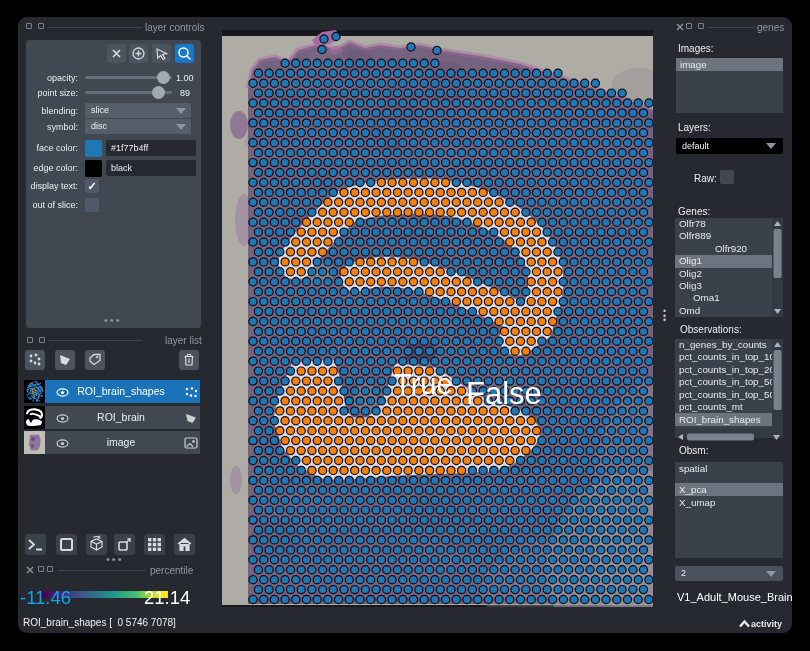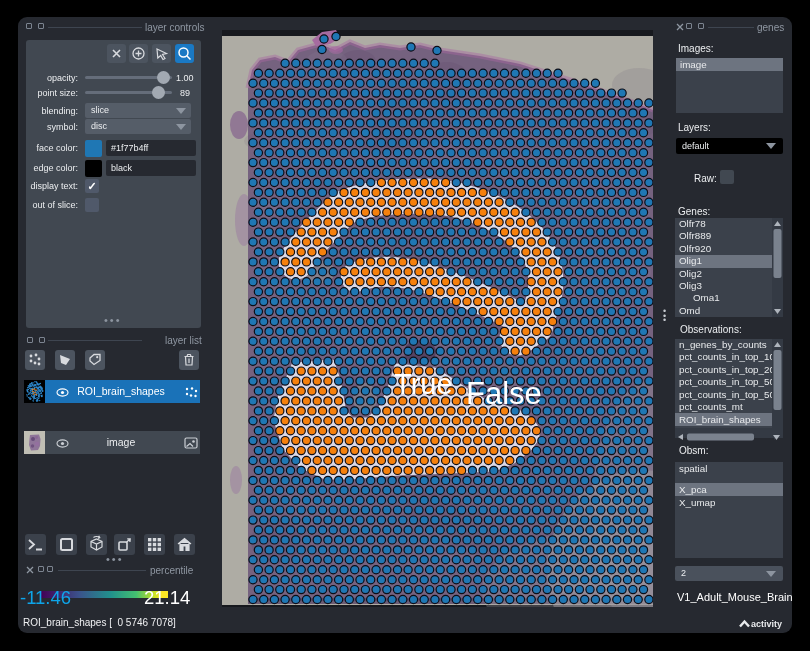--- a/index.html
+++ b/index.html
@@ -334,20 +334,39 @@
   <div class="rowname">ROI_brain_shapes</div>
   <svg class="abs" style="left:160px;top:6px;" width="14" height="12">
         <g fill="#fff">
           <circle cx="3" cy="3" r="1.2"></circle>
           <circle cx="8" cy="2.5" r="1.2"></circle>
           <circle cx="12" cy="5" r="1.2"></circle>
           <circle cx="3" cy="8" r="1.2"></circle>
           <circle cx="7" cy="9.5" r="1.2"></circle>
           <circle cx="11.5" cy="10" r="1.2"></circle>
         </g>
+      </svg>
+</div>
+<div class="row" style="top:389px;">
+  <div class="abs" style="left:0;top:0;width:21px;height:23px;background:#000;overflow:hidden;">
+    <svg width="21" height="23" viewBox="0 0 21 23">
+          <g stroke="#fff" fill="none" stroke-linecap="round">
+            <path d="M3.1 7.2 C3.5 5.5, 4.5 4.6, 6 4 C8 3.2, 9.5 3.2, 11 3.3 C13.5 3.6, 15.8 4.4, 17 5.8 C17.9 7, 18.2 8, 18 9 C17.7 10.3, 17.2 11.5, 16.3 11.8" stroke-width="2.2"></path>
+            <path d="M6.7 8.1 C8 7.7, 9.2 7.7, 10.4 8.1 C12.4 8.6, 14.8 9.6, 16.1 10.4 L17.4 11.1" stroke-width="2"></path>
+          </g>
+          <path d="M3 13.4 L5.2 13.2 L6 16.3 L7.4 16.6 L8.9 13.4 L13.4 13.2 L17.6 15.1 L18.1 16.3 L16.8 19 L12.2 19.7 L6.2 20.1 L3.3 19.5 L1.8 16.7 L2 15.4 Z" fill="#fff"></path>
+        </svg>
+  </div>
+  <svg class="abs" style="left:32px;top:8px;" width="13" height="9">
+        <ellipse cx="6.5" cy="4.5" rx="5.5" ry="3.6" fill="none" stroke="#ccd0d5" stroke-width="1.1"></ellipse>
+        <circle cx="6.5" cy="4.5" r="1.6" fill="#ccd0d5"></circle>
+      </svg>
+  <div class="rowname">ROI_brain</div>
+  <svg class="abs" style="left:160px;top:6px;" width="14" height="12">
+        <path d="M2 2 L12 5.5 L8.5 11 L3.5 9 Z" fill="#ccd0d5"></path>
       </svg>
 </div>
 <div class="row" style="top:414px;">
   <div class="abs" style="left:0;top:0;width:21px;height:23px;background:#b9b6ac;overflow:hidden;">
     <svg width="21" height="23">
           <rect width="21" height="23" fill="#c0beb4"></rect>
           <path d="M6 4 L15 3.5 L16.5 8 L16 15 L14 19 L7 19.5 L5 14 L5.5 8 Z" fill="#8a6d96" opacity=".9"></path>
           <circle cx="9" cy="8" r="2" fill="#5d4070" opacity=".8"></circle>
           <circle cx="13" cy="13" r="2.3" fill="#956fa0" opacity=".8"></circle>
           <circle cx="8.5" cy="15" r="1.7" fill="#684a78" opacity=".8"></circle>
@@ -2561,21 +2580,21 @@
 <div class="combo" style="left:658px;top:121px;width:107px;height:16px;line-height:16px;background:#000000;">default</div>
 <div class="tri" style="left:748px;top:126px;"></div>
 
 <div class="rlbl" style="left:676px;top:156px;">Raw:</div>
 <div class="chk" style="left:702px;top:153px;background:#414851;"></div>
 
 <div class="rlbl" style="left:660px;top:189px;">Genes:</div>
 <div class="list" style="left:657px;top:201px;width:108px;height:99px;">
   <div class="li" style="height:12.4px;line-height:12.4px;">Olfr78</div>
   <div class="li" style="height:12.4px;line-height:12.4px;">Olfr889</div>
-  <div class="li" style="height:12.4px;line-height:12.4px;">Olfr920</div>
+  <div class="li" style="height:12.4px;line-height:12.4px;text-align:center;">Olfr920</div>
   <div class="li sel" style="height:12.4px;line-height:12.4px;">Olig1</div>
   <div class="li" style="height:12.4px;line-height:12.4px;">Olig2</div>
   <div class="li" style="height:12.4px;line-height:12.4px;">Olig3</div>
   <div class="li" style="height:12.4px;line-height:12.4px;margin-left:14px;">Oma1</div>
   <div class="li" style="height:12.4px;line-height:12.4px;">Omd</div>
   <div class="abs" style="right:0;top:0;width:11px;height:99px;background:#343a44;">
     <svg width="11" height="99">
           <path d="M2 8 L5.5 3 L9 8 Z" fill="#aeb4bc"></path>
           <rect x="1.5" y="11" width="8" height="49" rx="2" fill="#7a828e"></rect>
           <path d="M2 91 L5.5 96 L9 91 Z" fill="#aeb4bc"></path>

